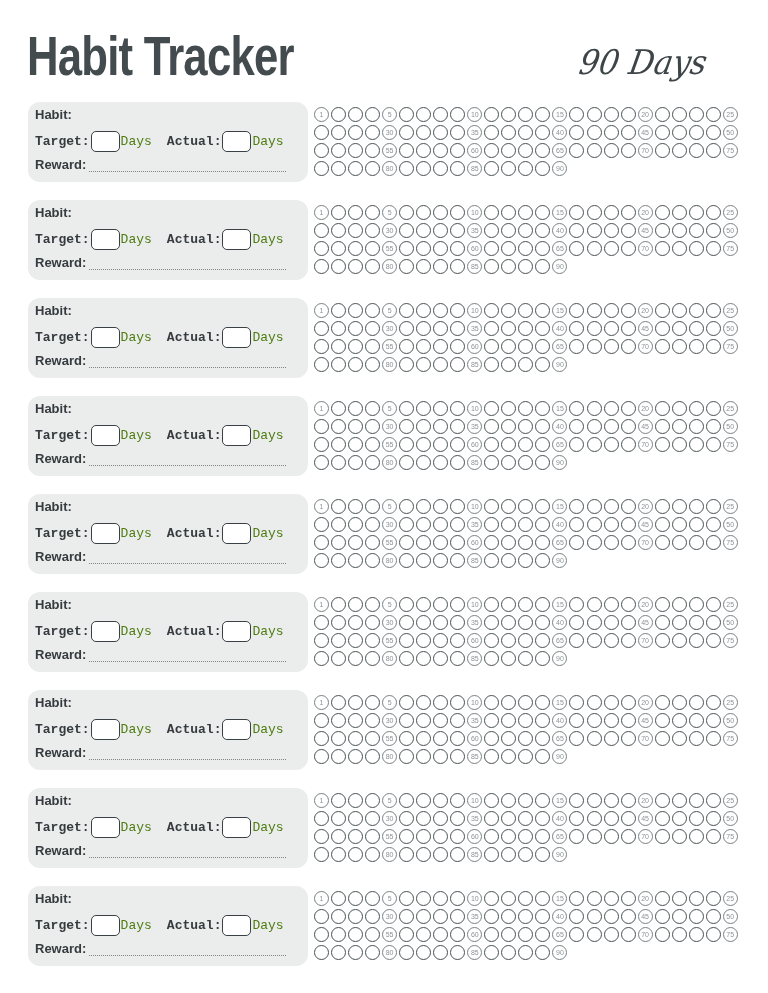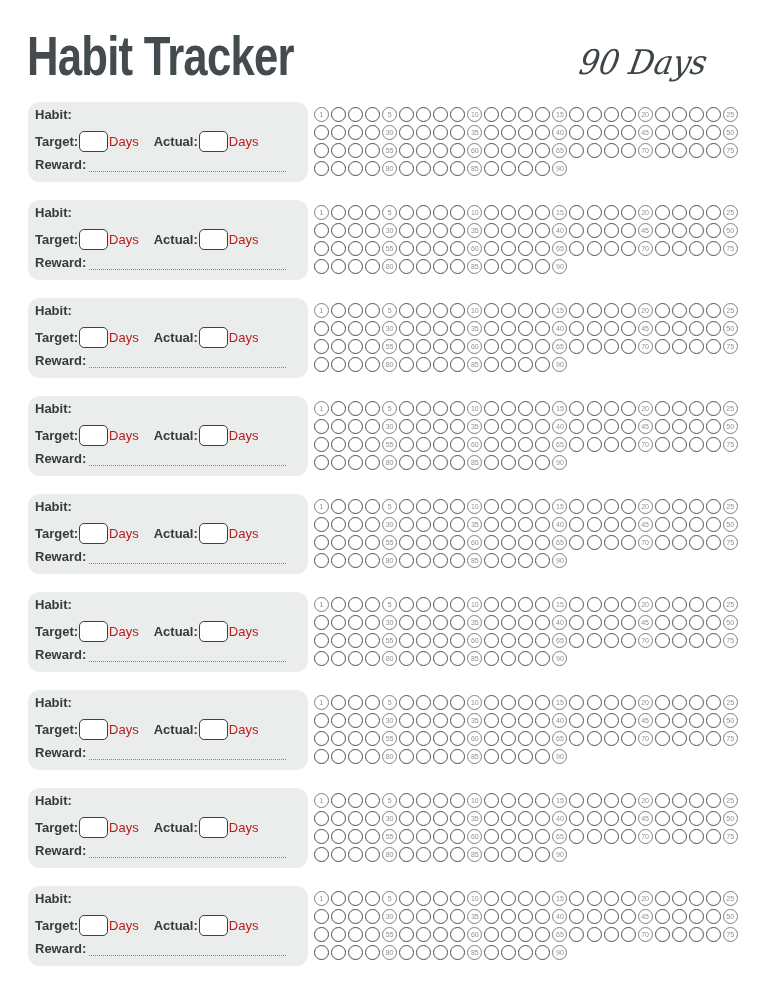--- a/index.html
+++ b/index.html
@@ -20,23 +20,23 @@
     transform: skewX(-10deg) scaleX(0.92); transform-origin: left top;
   }
 
   .section { position: absolute; left: 0; width: 768px; height: 82px; }
   .info-box {
     position: absolute; left: 28px; top: 0; width: 280px; height: 80px;
     background: #ebecec; border-radius: 12px;
   }
   .line { position: absolute; left: 7px; font-size: 13px; font-weight: 700; color: #353b3e; white-space: nowrap; }
   .line.habit { top: 5px; }
-  .line.target { top: 29px; display: flex; align-items: center; }
+  .line.target { top: 29px; display: flex; align-items: center; font-family: Liberation Mono, monospace; }
   .line.reward { top: 54px; display: flex; align-items: flex-end; }
-  .days { font-weight: 400; color: #b91c1c; }
+  .days { font-weight: 400; color: #4d7c0f; }
   .box-input {
     display: inline-block; width: 29px; height: 21px;
     background: #ffffff; border: 1.2px solid #3a4144; border-radius: 5px;
     margin: 0 1px;
   }
   .actual-label { margin-left: 15px; text-align: center; }
   .reward-line {
     display: inline-block; width: 197px; height: 16px; margin-left: 3px;
     border-bottom: 1px dotted #7d8386;
   }

